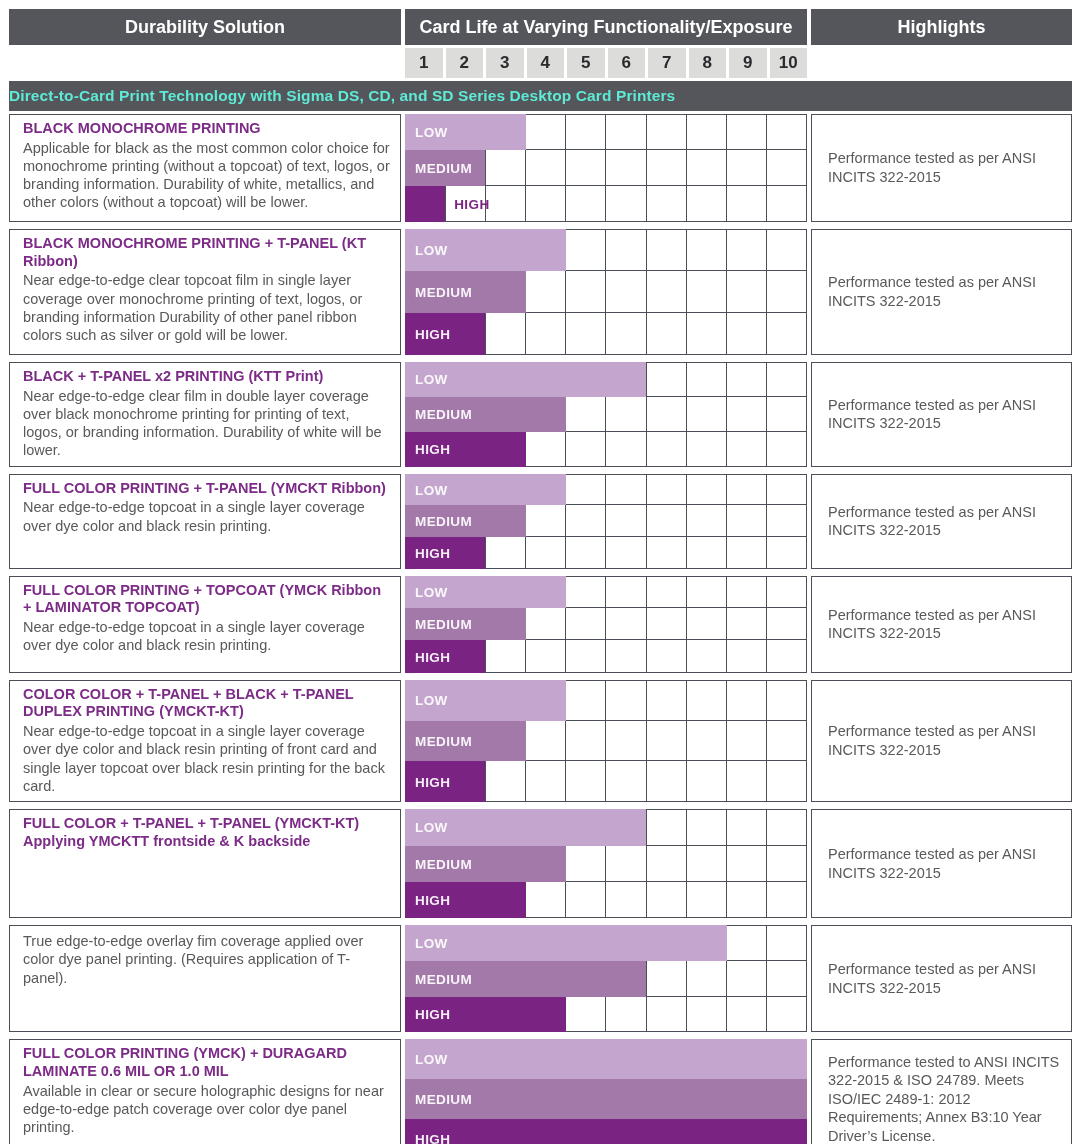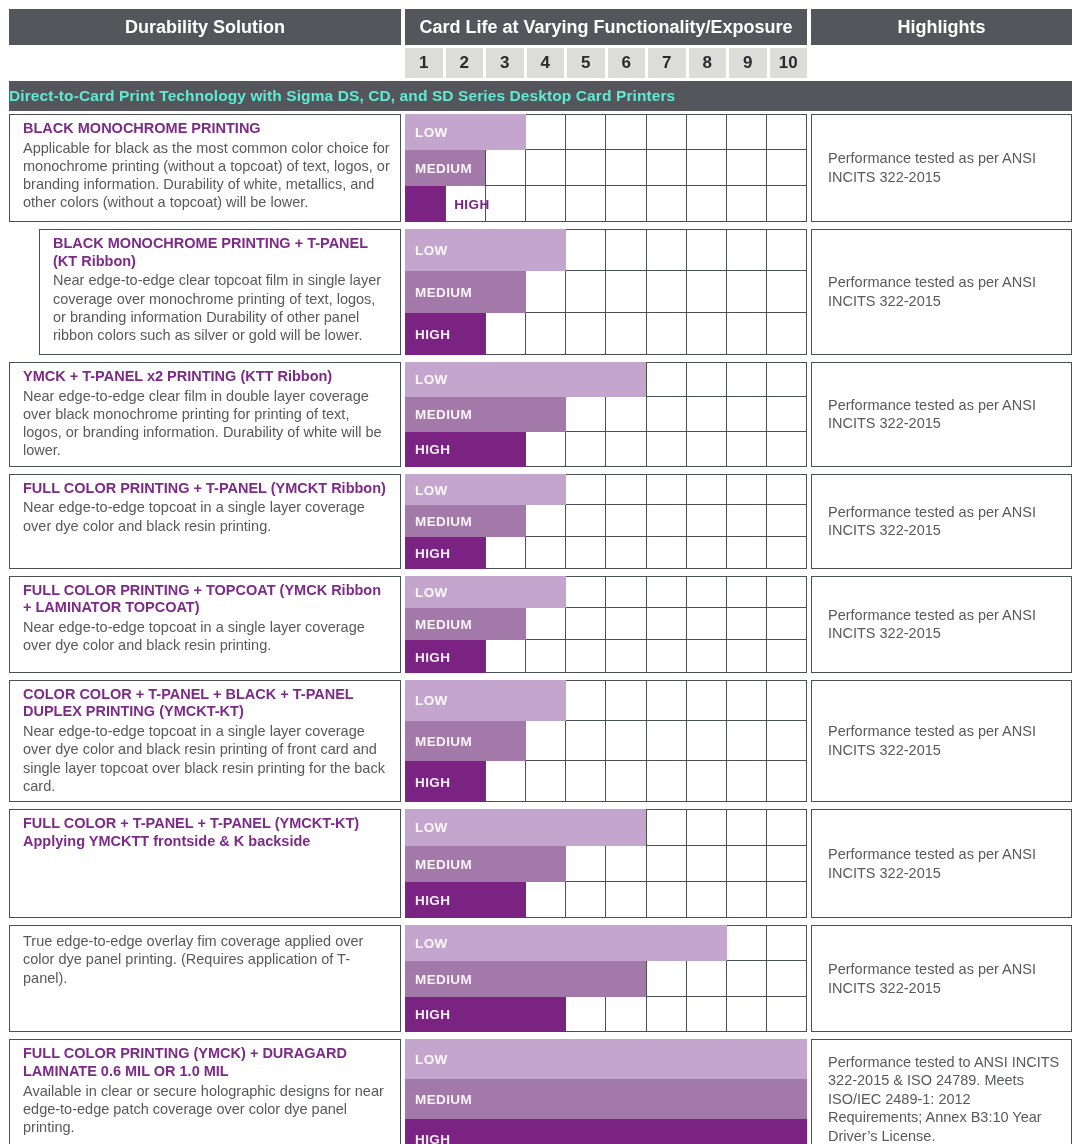--- a/index.html
+++ b/index.html
@@ -17,21 +17,21 @@
   .scale-cell{background:var(--scale_bg);display:flex;align-items:center;justify-content:center;
               font-weight:bold;font-size:17px;color:#2a2b2d;}
   
   .banner{margin-top:3px;background:var(--header_bg);color:#5eead4;font-weight:bold;
           font-size:15.5px;height:30px;display:flex;align-items:center;
           box-sizing:border-box;letter-spacing:.1px;}
   
   .rows{margin-top:3px;display:flex;flex-direction:column;gap:7px;}
   .row{align-items:stretch;}
   .row:nth-of-type(1) .text-cell{min-height:108px;}
-  .row:nth-of-type(2) .text-cell{min-height:126px;margin-left:30px;}
+  .row:nth-of-type(2) .text-cell{min-height:126px;}
   .row:nth-of-type(3) .text-cell{min-height:95px;}
   .row:nth-of-type(4) .text-cell{min-height:95px;}
   .row:nth-of-type(5) .text-cell{min-height:97px;}
   .row:nth-of-type(6) .text-cell{min-height:109px;}
   .row:nth-of-type(7) .text-cell{min-height:109px;}
   .row:nth-of-type(8) .text-cell{min-height:107px;}
   .row:nth-of-type(9) .text-cell{min-height:120px;}
 
   .text-cell{border:1px solid var(--grid_line);box-sizing:border-box;
              padding:5px 8px 6px 13px;}
@@ -202,21 +202,21 @@
             <span class="bar-label">HIGH</span>
           </div>
         </div>
     <div class="highlight-cell">
       <div class="highlight-text">Performance tested as per ANSI INCITS 322-2015</div>
     </div>
   </div>
 
   <div class="row grid3">
     <div class="text-cell">
-      <div class="sol-title">YMCK + T-PANEL x2 PRINTING (KTT Ribbon)</div>
+      <div class="sol-title">BLACK + T-PANEL x2 PRINTING (KTT Print)</div>
       <div class="sol-desc">Near edge-to-edge clear film in double layer coverage over black monochrome printing for printing of text, logos, or branding information. Durability of white will be lower.</div>
     </div>
     <div class="bars">
           <div class="band low" style="--w: 60%;">
             <div class="cells">
               <div class="cell"></div>
               <div class="cell"></div>
               <div class="cell"></div>
               <div class="cell"></div>
               <div class="cell"></div>

